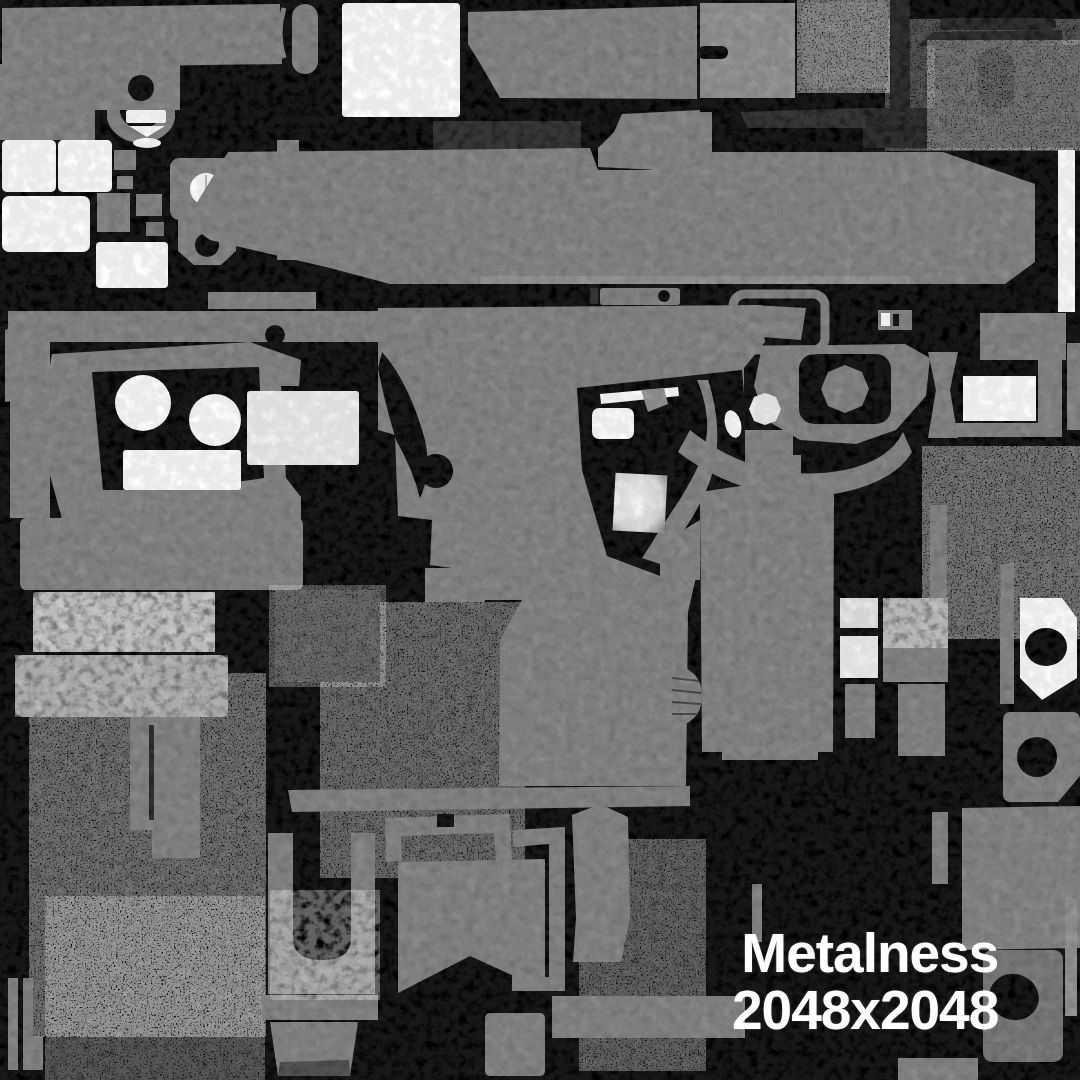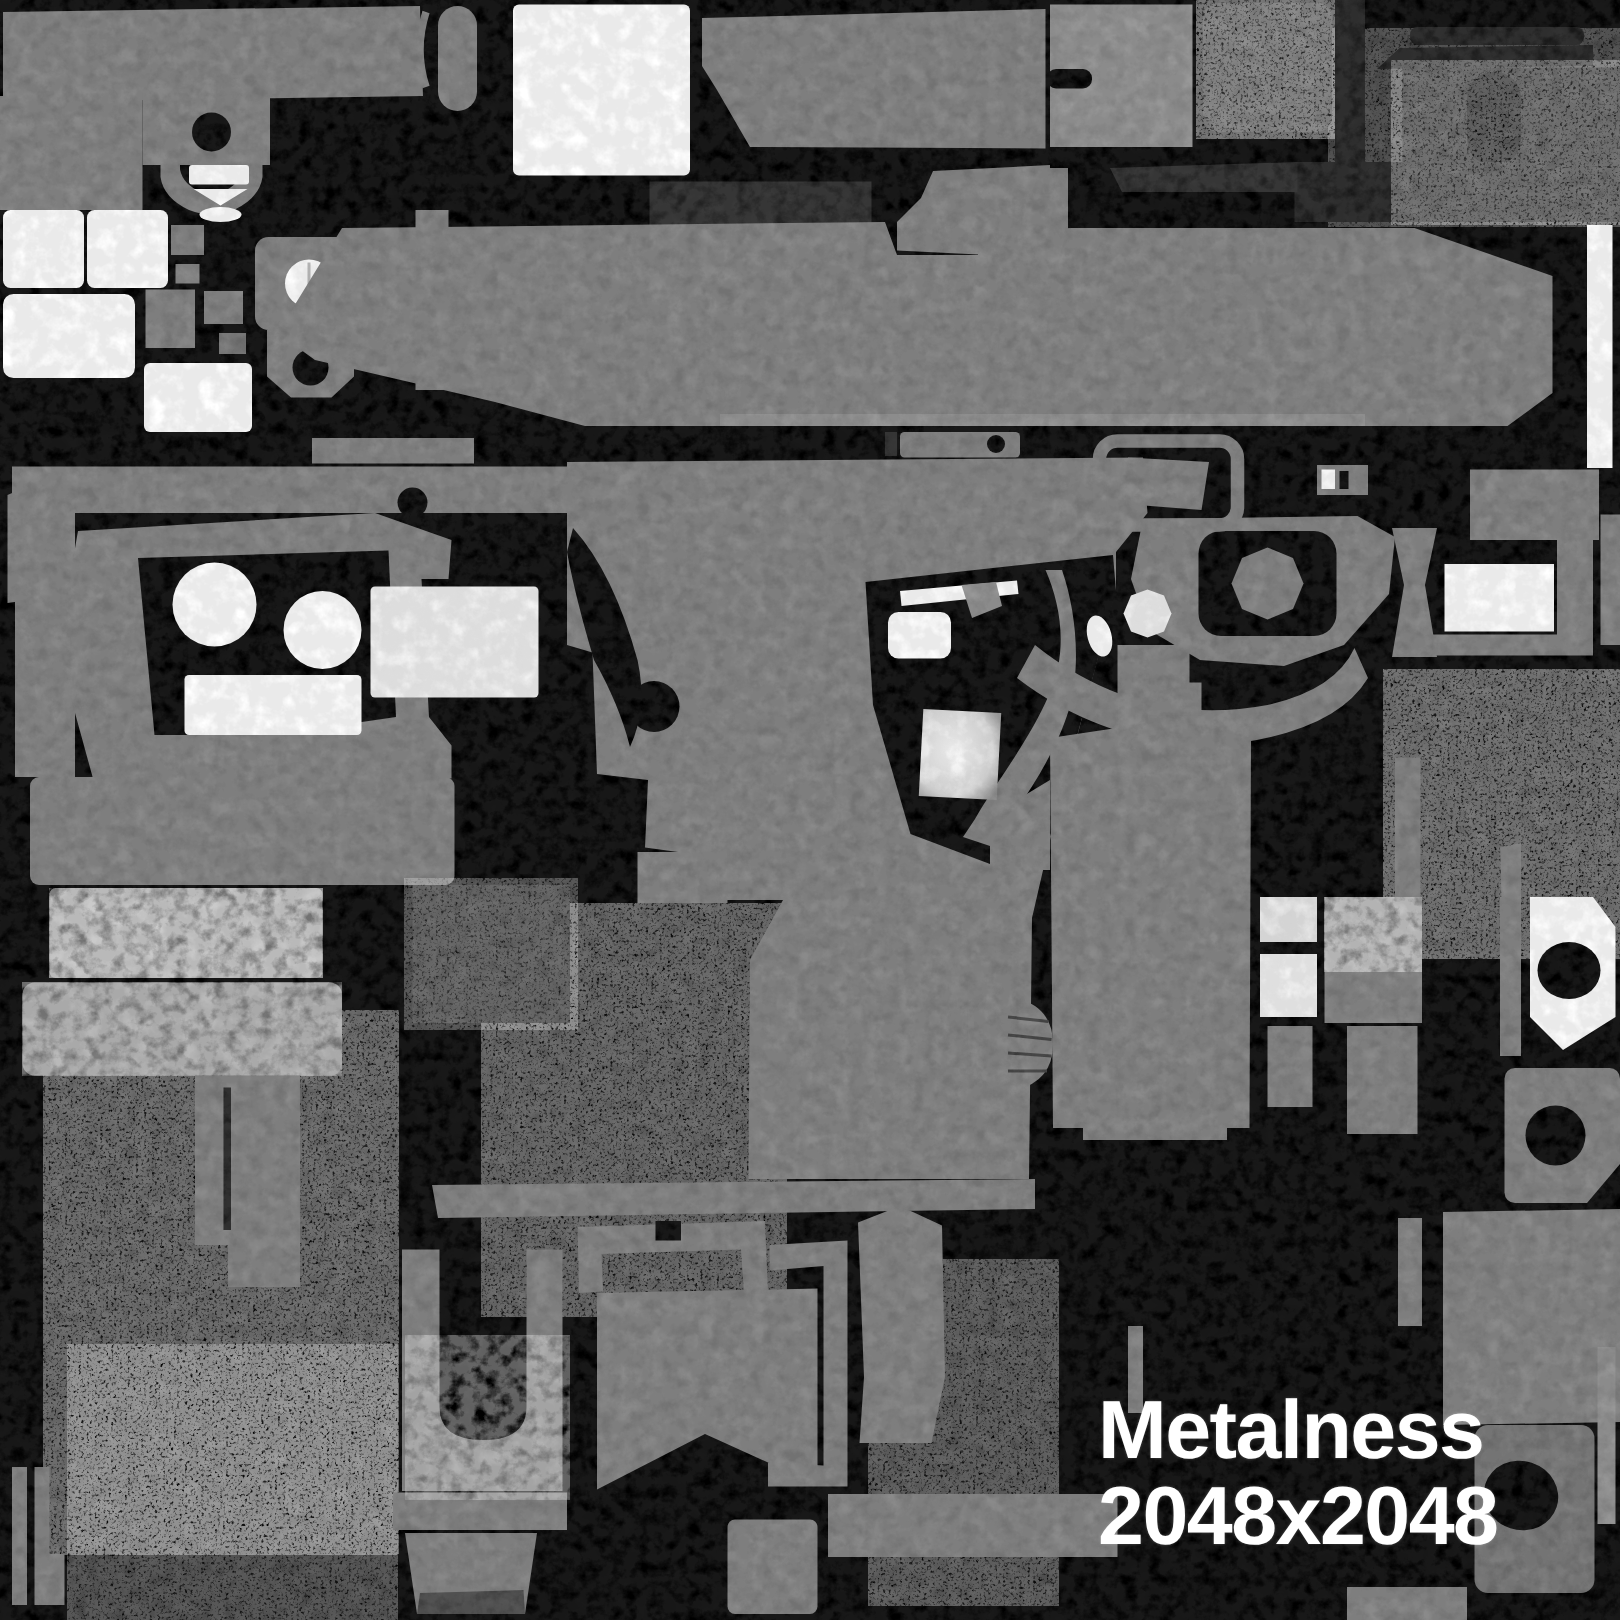--- a/index.html
+++ b/index.html
@@ -1,17 +1,17 @@
 <!DOCTYPE html>
 <html style="--background: #000000; --island_gray: #7d7d7d; --island_gray_light: #8c8c8c; --island_gray_dark: #717171; --charcoal: #1b1b1b; --charcoal_light: #242424; --detail_white: #ffffff; --detail_white_soft: #f0f0f0; --caption_color: #ffffff;"><head>
 <meta charset="utf-8">
 <style>
   html,body{margin:0;padding:0;background:#000;}
   .stage{position:relative;width:1080px;height:1080px;background:var(--background,#000);overflow:hidden;
-         font-family:"Liberation Sans", sans-serif;}
+         font-family:"Liberation Sans", sans-serif;text-align:right;}
   .stage svg{position:absolute;left:0;top:0;}
   .caption{position:absolute;left:732px;top:925px;color:var(--caption_color,#fff);
            font-weight:bold;font-size:55px;line-height:57px;letter-spacing:-1px;
            text-shadow:0 0 2px rgba(255,255,255,.25);}
 </style>
 </head>
 <body>
 
 <div class="stage" style="--background: #000000; --island_gray: #7d7d7d; --island_gray_light: #8c8c8c; --island_gray_dark: #717171; --charcoal: #1b1b1b; --charcoal_light: #242424; --detail_white: #ffffff; --detail_white_soft: #f0f0f0; --caption_color: #ffffff;">
 

